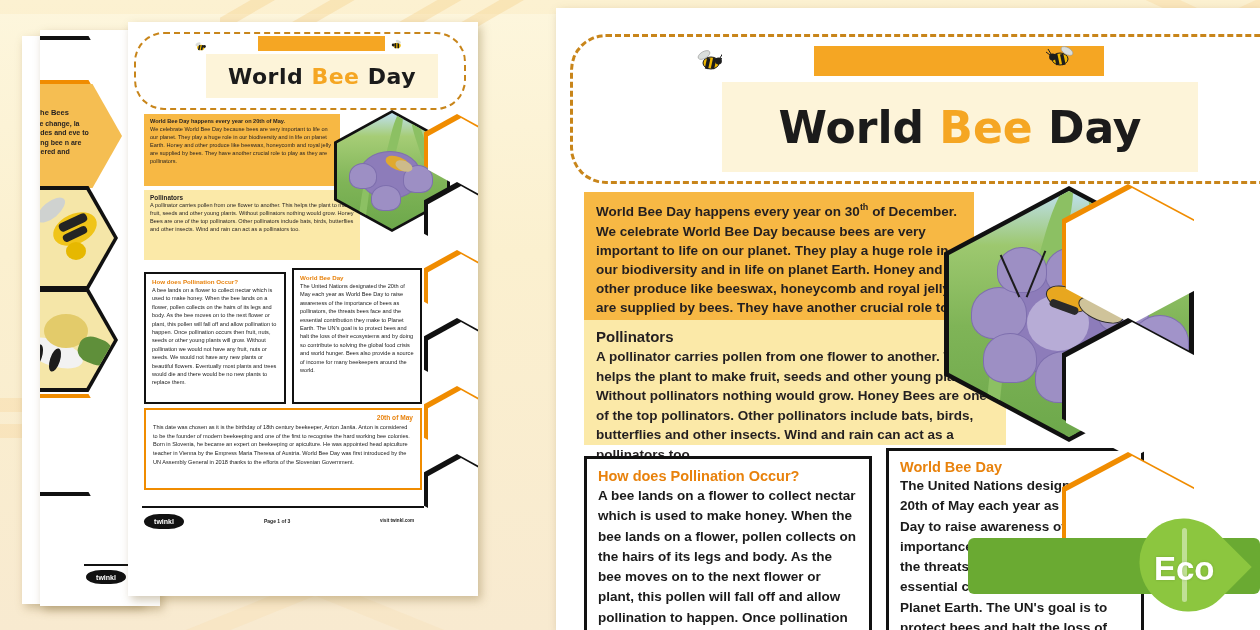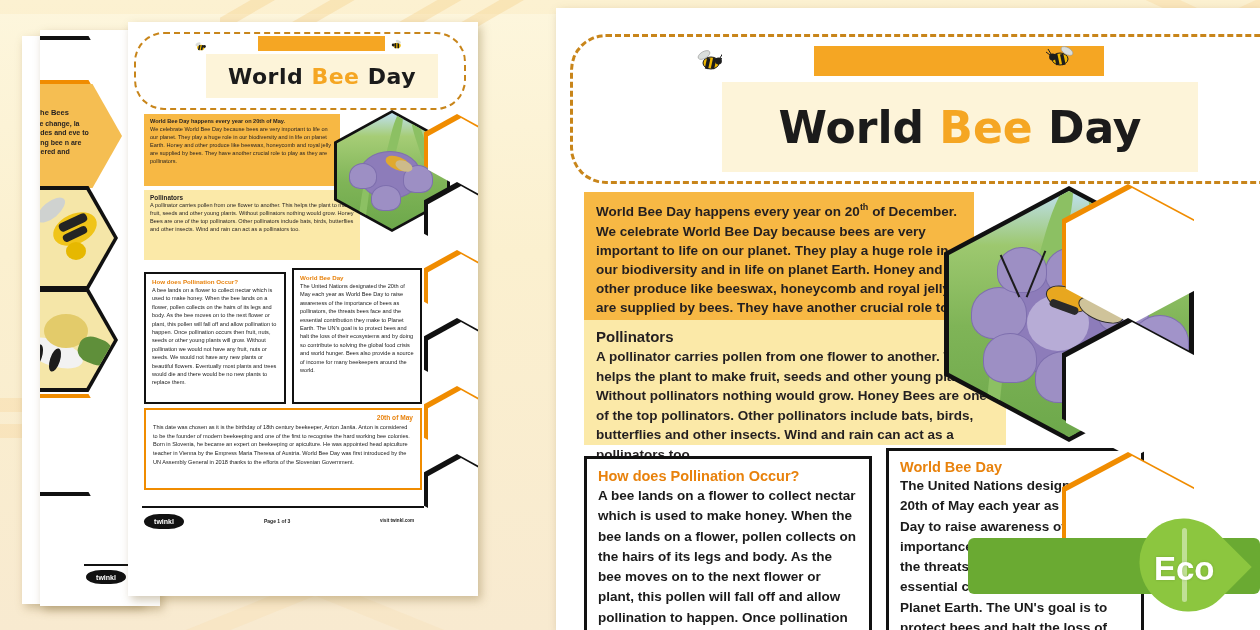--- a/index.html
+++ b/index.html
@@ -405,21 +405,21 @@
       <rect x="9" y="8" width="3.4" height="11" fill="#1c1c1c" transform="rotate(-12 11 13)"></rect>
       <rect x="15" y="8" width="3.4" height="11" fill="#1c1c1c" transform="rotate(-12 17 13)"></rect>
       <ellipse cx="21" cy="5" rx="6.5" ry="3.4" fill="#dadedc" stroke="#999" stroke-width=".6" transform="rotate(30 21 5)"></ellipse>
       <circle cx="6.5" cy="11" r="3.4" fill="#1c1c1c"></circle>
       <path d="M5 8 L2 3 M4 9 L0 6" stroke="#1c1c1c" stroke-width="1" fill="none"></path>
     </svg>
   </div>
 
   <div id="intro-block">
     <div class="lead">
-      <span>World Bee Day happens every year on 20</span><sup style="font-size:9px;">th</sup><span> of December.</span>
+      <span>World Bee Day happens every year on 30</span><sup style="font-size:9px;">th</sup><span> of December.</span>
     </div>
     <div class="body">We celebrate World Bee Day because bees are very important to life on our planet. They play a huge role in our biodiversity and in life on planet Earth. Honey and other produce like beeswax, honeycomb and royal jelly are supplied by bees. They have another crucial role to play as they are pollinators.</div>
   </div>
 
   <div id="pollinators-block">
     <div class="hd">Pollinators</div>
     <div class="body">A pollinator carries pollen from one flower to another. This helps the plant to make fruit, seeds and other young plants. Without pollinators nothing would grow. Honey Bees are one of the top pollinators. Other pollinators include bats, birds, butterflies and other insects. Wind and rain can act as a pollinators too.</div>
   </div>
 
   <div id="pollination-box">

